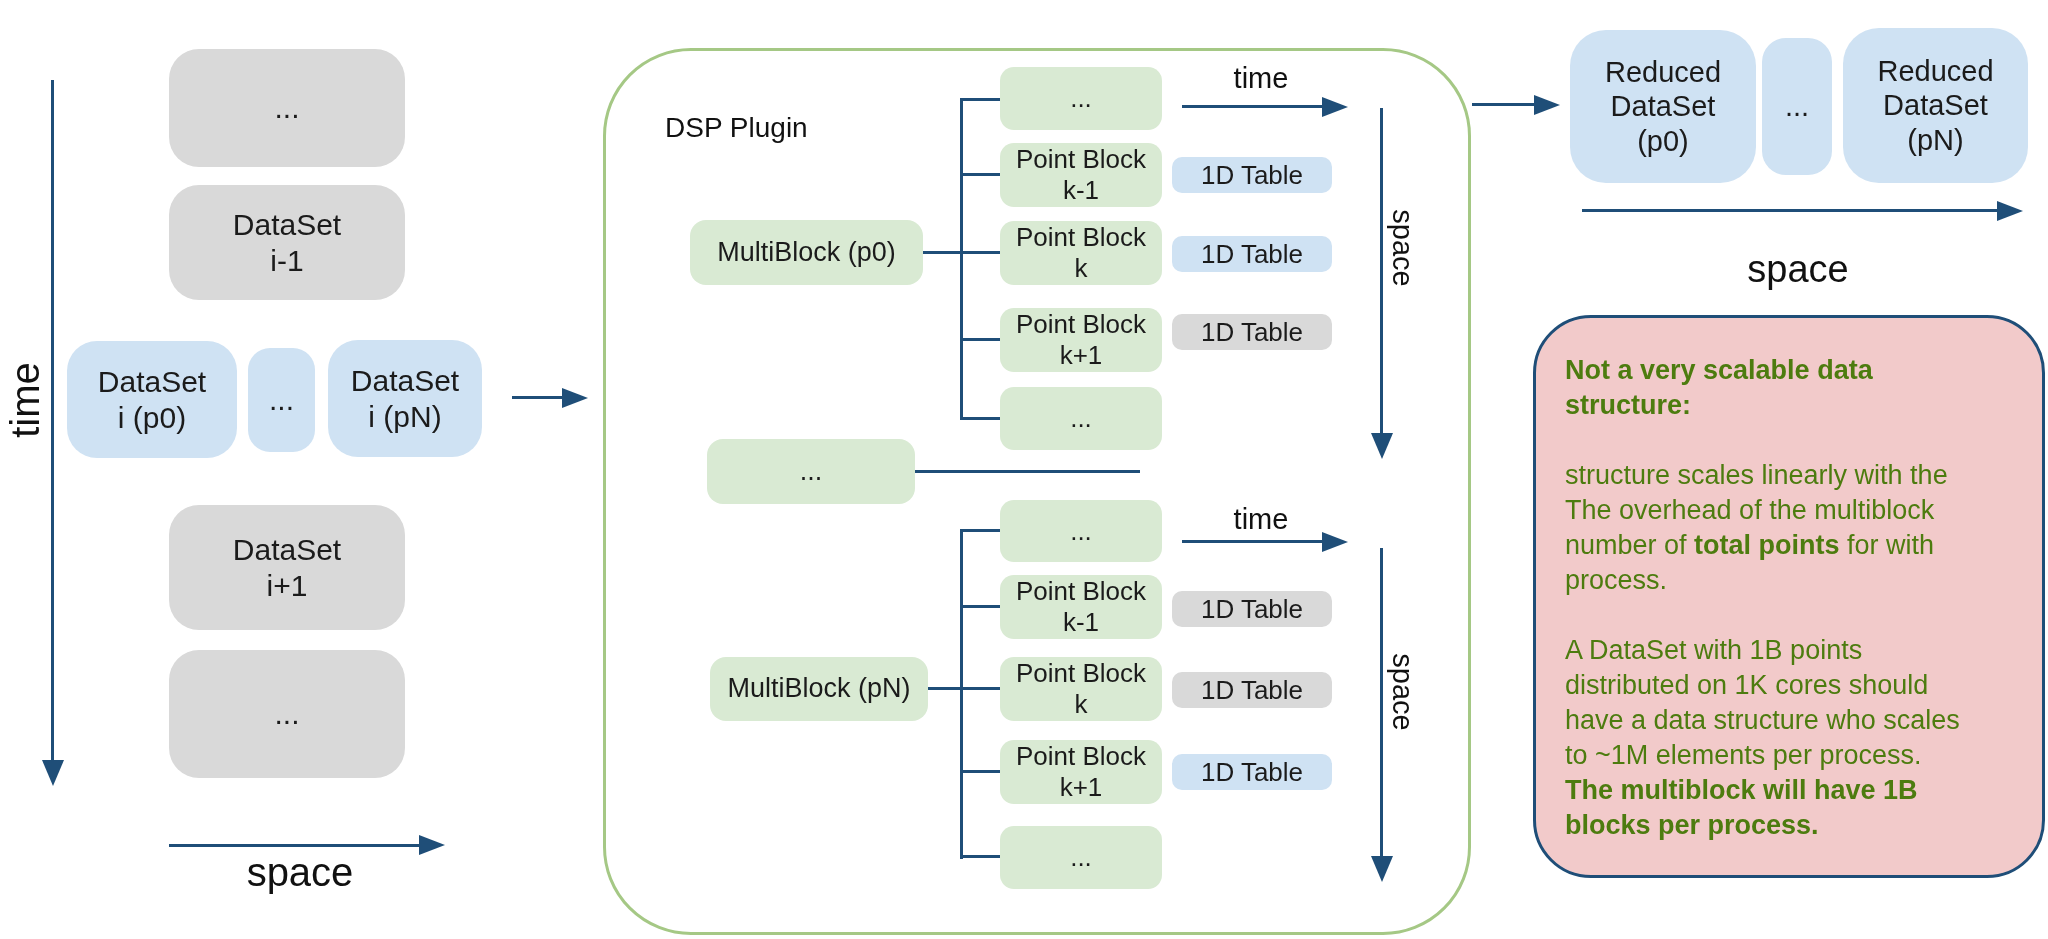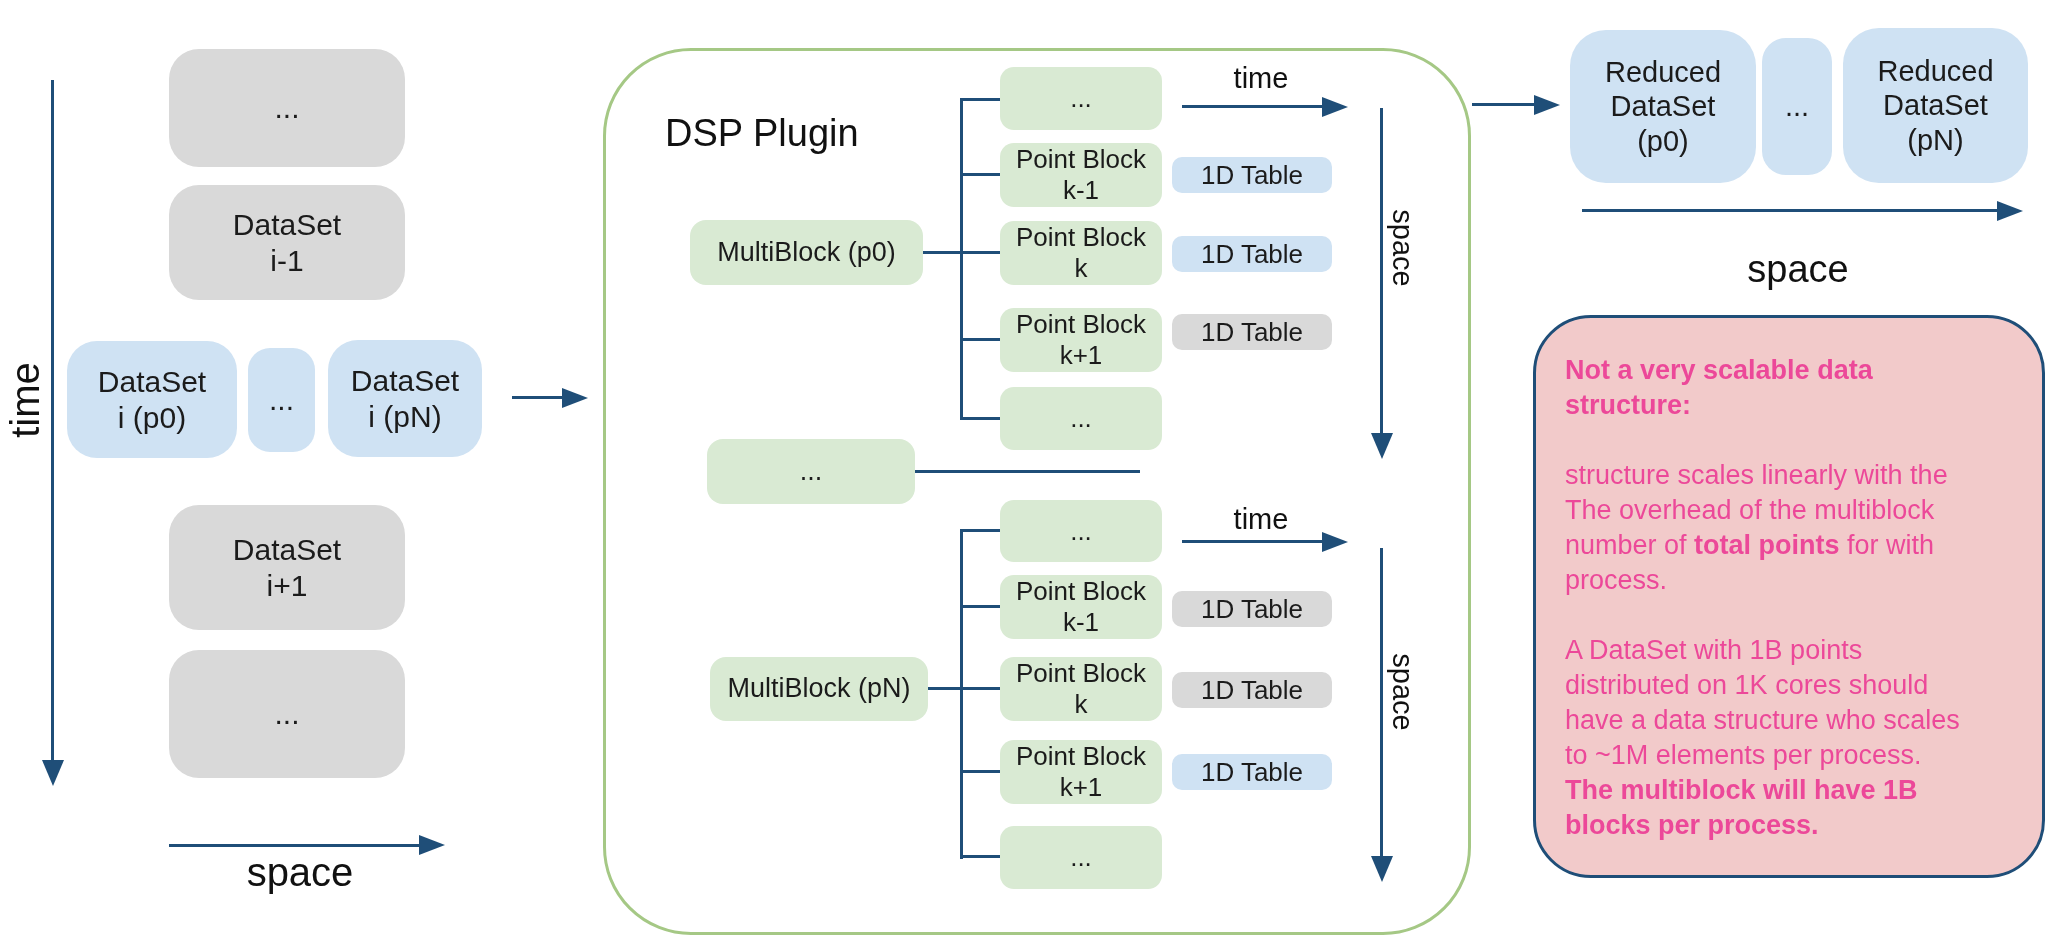--- a/index.html
+++ b/index.html
@@ -29,21 +29,21 @@
   .tbl{position:absolute;width:160px;height:36px;border-radius:10px;display:flex;
        align-items:center;justify-content:center;font-size:26px;color:#1b1b1b;}
   .tbl[data-variant="blue"]{background:var(--blue);}
   .tbl[data-variant="gray"]{background:var(--gray);}
 
   .tree{position:absolute;left:1000px;width:162px;border-radius:14px;font-size:26px;}
 
   .note-box{position:absolute;left:1533px;top:315px;width:506px;height:557px;
             background:var(--pink);border:3px solid var(--navy);border-radius:58px;}
   .note-text{position:absolute;left:1565px;top:353px;width:462px;font-size:27px;
-             line-height:35px;color:#ec4899;}
+             line-height:35px;color:#4d7c0f;}
   .note-line{white-space:nowrap;}
   .note-line .b{font-weight:bold;}
 </style>
 </head>
 <body>
 
 <div class="canvas">
 
   <div class="vline" style="left:51px;top:80px;height:682px;"></div>
   <div class="arr-d" style="left:42px;top:760px;"></div>
@@ -64,21 +64,21 @@
   <div class="bx gray" style="left:169px;top:650px;width:236px;height:128px;font-size:30px;border-radius:30px;">...</div>
 
   <div class="hline" style="left:169px;top:844px;width:250px;"></div>
   <div class="arr-r" style="left:419px;top:835px;"></div>
   <div class="lbl" style="left:200px;top:850px;width:200px;font-size:40px;">space</div>
 
   <div class="hline" style="left:512px;top:396px;width:50px;"></div>
   <div class="arr-r" style="left:562px;top:388px;"></div>
 
   <div class="dsp-frame"></div>
-  <div class="lbl" style="left:665px;top:112px;width:260px;font-size:38px;text-align:left;">DSP Plugin</div>
+  <div class="lbl" style="left:665px;top:112px;width:260px;font-size:28px;text-align:left;">DSP Plugin</div>
 
   <div class="bx green" style="left:690px;top:220px;width:233px;height:65px;font-size:27px;">MultiBlock (p0)</div>
   <div class="hline" style="left:923px;top:251px;width:77px;"></div>
   <div class="vline" style="left:960px;top:98px;height:322px;"></div>
   <div class="hline" style="left:960px;top:98px;width:40px;"></div>
   <div class="hline" style="left:960px;top:173px;width:40px;"></div>
   <div class="hline" style="left:960px;top:338px;width:40px;"></div>
   <div class="hline" style="left:960px;top:417px;width:40px;"></div>
 
   <div class="bx green tree" style="top:67px;height:63px;">...</div>

